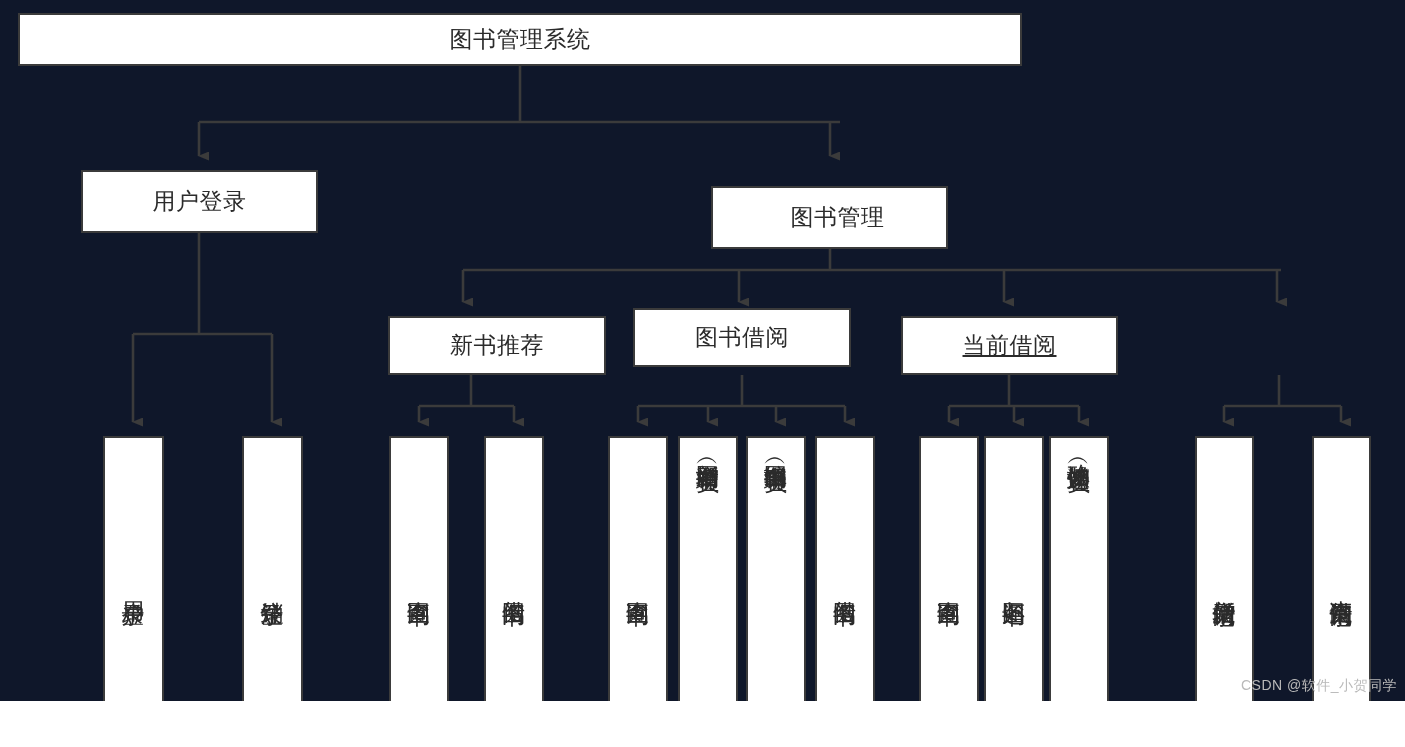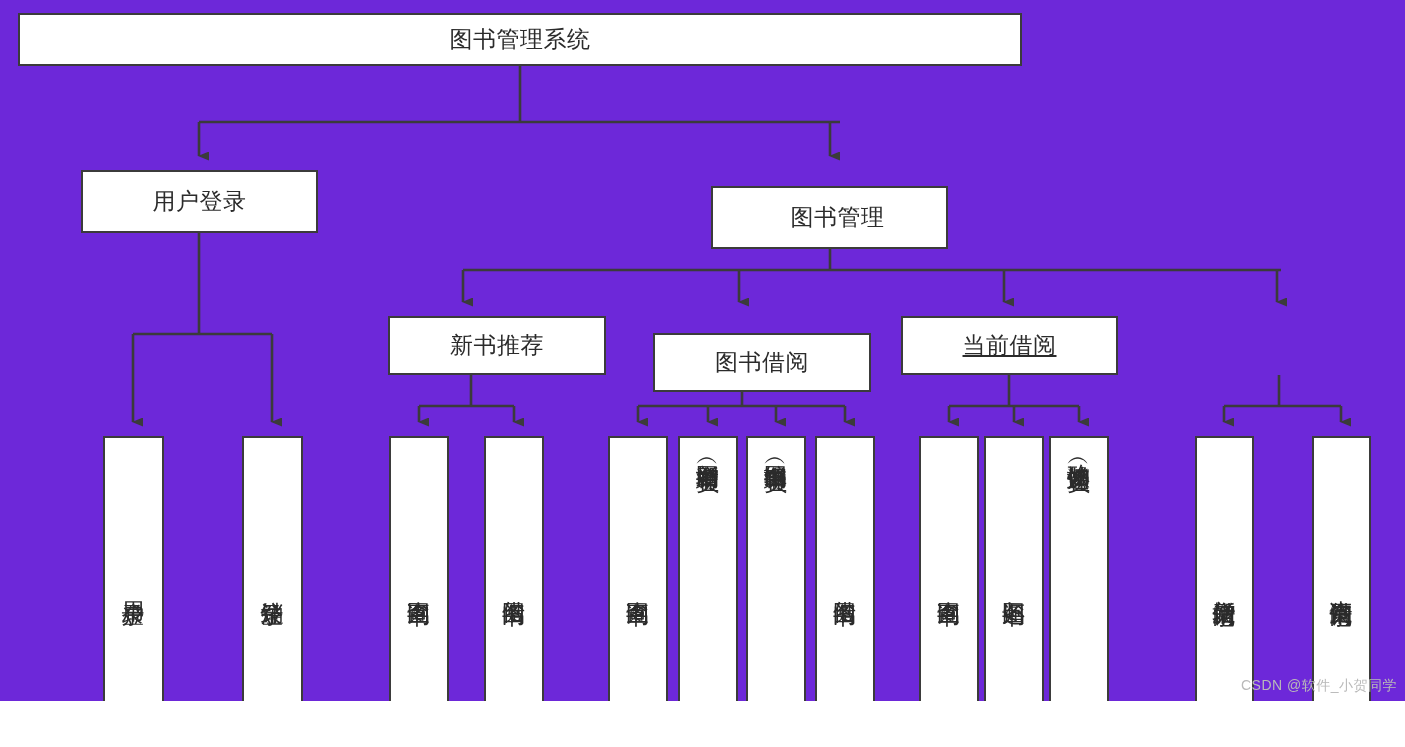--- a/index.html
+++ b/index.html
@@ -7,21 +7,21 @@
     padding: 0;
     background: #ffffff;
   }
   body {
     font-family: "Liberation Sans", "DejaVu Sans", sans-serif;
   }
   #diagram-root {
     position: relative;
     width: 1405px;
     height: 701px;
-    background: #6d28d9;
+    background: #0f172a;
     overflow: hidden;
   }
   #diagram-svg {
     position: absolute;
     left: 0;
     top: 0;
     width: 1405px;
     height: 747px;
   }
   .node-box {
@@ -120,21 +120,21 @@
       <path d="M 1341,406 L 1341,422" marker-end="url(#arrowhead)"></path>
     </g>
   </svg>
 
   <div class="node-box node-h" style="left:18px; top:13px; width:1004px; height:53px;">图书管理系统</div>
 
   <div class="node-box node-h" style="left:81px; top:170px; width:237px; height:63px;">用户登录</div>
   <div class="node-box node-h" style="left:711px; top:186px; width:237px; height:63px;padding-left:16px;">图书管理</div>
 
   <div class="node-box node-h" style="left:344px; top:316px; width:218px; height:59px;margin-left:44px;">新书推荐</div>
-  <div class="node-box node-h" style="left:633px; top:333px; width:218px; height:59px;margin-left:20px;">图书借阅</div>
+  <div class="node-box node-h" style="left:633px; top:308px; width:218px; height:59px;">图书借阅</div>
   <div class="node-box node-h" style="left:901px; top:316px; width:217px; height:59px;text-decoration:underline;">当前借阅</div>
 
   <div class="node-box node-v" style="left:103px; top:436px; width:61px; height:297px;">用户登录</div>
   <div class="node-box node-v" style="left:242px; top:436px; width:61px; height:297px;">注销登录</div>
 
   <div class="node-box node-v" style="left:389px; top:436px; width:60px; height:297px;">查询图书</div>
   <div class="node-box node-v" style="left:484px; top:436px; width:60px; height:297px;">借阅图书</div>
 
   <div class="node-box node-v" style="left:608px; top:436px; width:60px; height:297px;">查询图书</div>
   <div class="node-box node-v align-top" style="left:678px; top:436px; width:60px; height:297px;">新增图书（管理员）</div>

